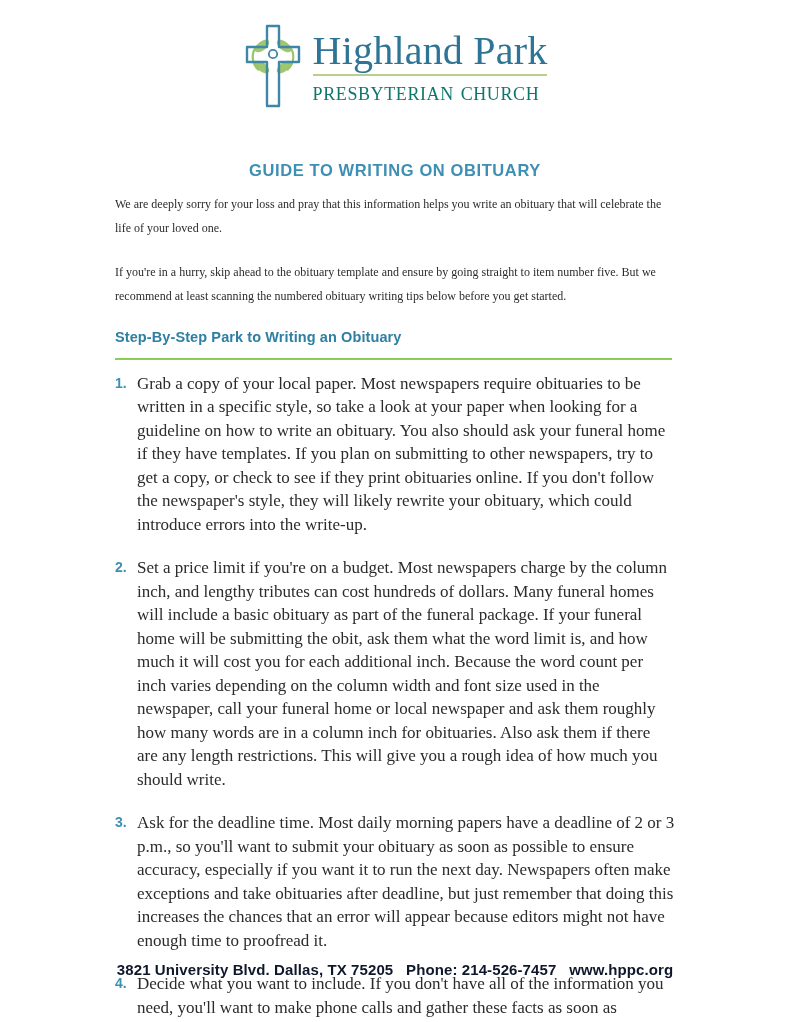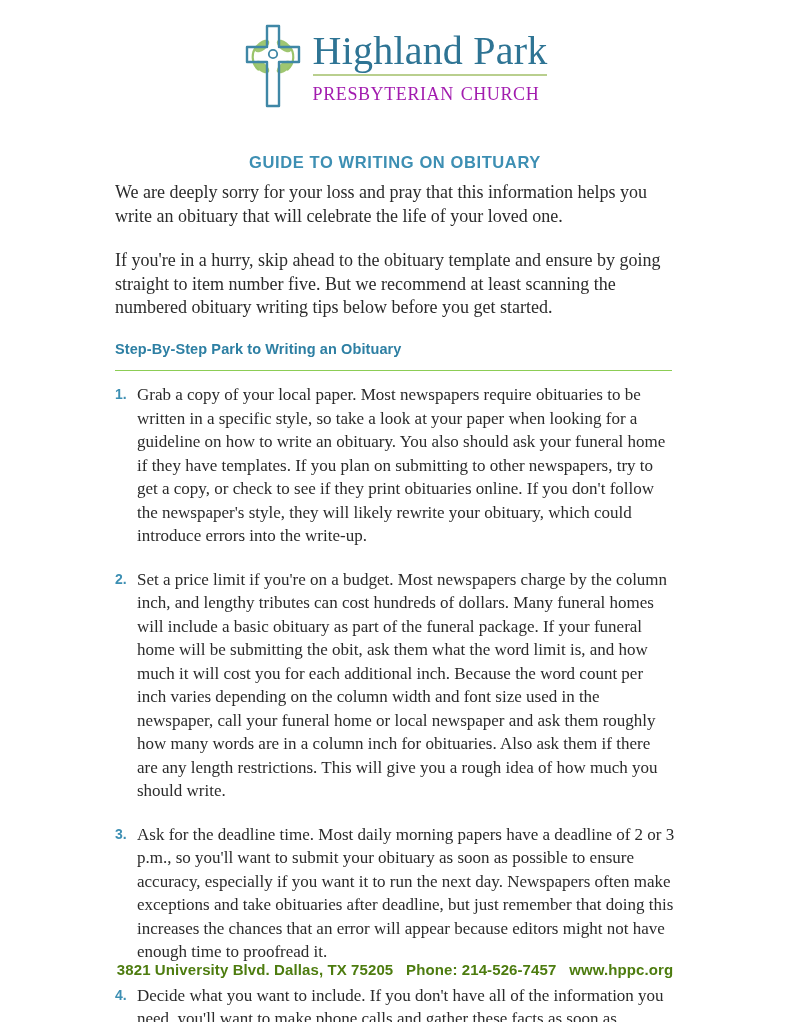--- a/index.html
+++ b/index.html
@@ -52,55 +52,55 @@
   .logo-rule {
     width: 100%;
     height: 2px;
     background: #b9cf8e;
     margin: 1px 0 2px 0;
   }
   .logo-line-2 {
     font-family: "Liberation Serif", "DejaVu Serif", serif;
     font-size: 25px;
     line-height: 28px;
-    color: #a21caf;
+    color: #0f766e;
     letter-spacing: 0.6px;
     white-space: nowrap;
     font-variant: small-caps;
     text-transform: lowercase;
     text-align: right;
   }
 
   
   .doc-title {
     position: absolute;
-    top: 153px;
+    top: 161px;
     left: 0;
     width: 790px;
     text-align: center;
     font-family: "Liberation Sans", "DejaVu Sans", sans-serif;
     font-weight: bold;
     font-size: 16.5px;
     letter-spacing: 0.6px;
     color: #3d8fb3;
   }
 
   
   .content {
     position: absolute;
     top: 181px;
     left: 115px;
     width: 560px;
   }
 
   .para {
-    font-size: 18px;
+    font-size: 12px;
     line-height: 23.5px;
     color: #2b2b2b;
-    margin: 0 0 21px 0;
+    margin: 12px 0 21px 0;
     text-align: left;
   }
 
   .section-heading {
     font-family: "Liberation Sans", "DejaVu Sans", sans-serif;
     font-weight: bold;
     font-size: 14.5px;
     color: #2d7fa3;
     margin: 11px 0 0 0;
     letter-spacing: 0.1px;
@@ -144,21 +144,21 @@
   
   .footer {
     position: absolute;
     bottom: 44px;
     left: 0;
     width: 790px;
     text-align: center;
     font-family: "Liberation Sans", "DejaVu Sans", sans-serif;
     font-weight: bold;
     font-size: 15px;
-    color: #4d7c0f;
+    color: #0f172a;
     letter-spacing: 0.1px;
   }
   .footer span { white-space: pre; }
 </style>
 </head>
 <body>
 
 <div class="logo-block">
   <div class="logo-inner">
     <span class="cross-icon">

